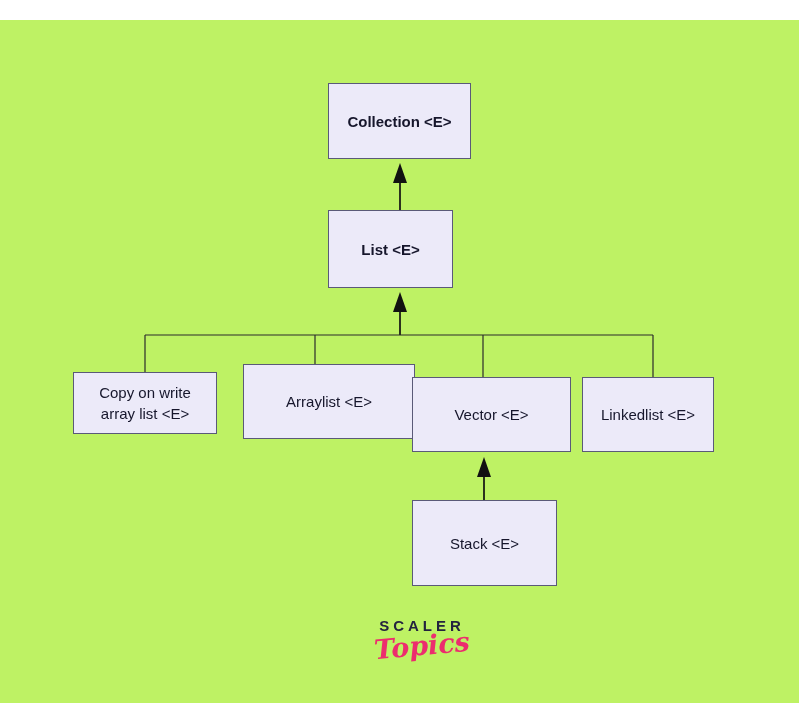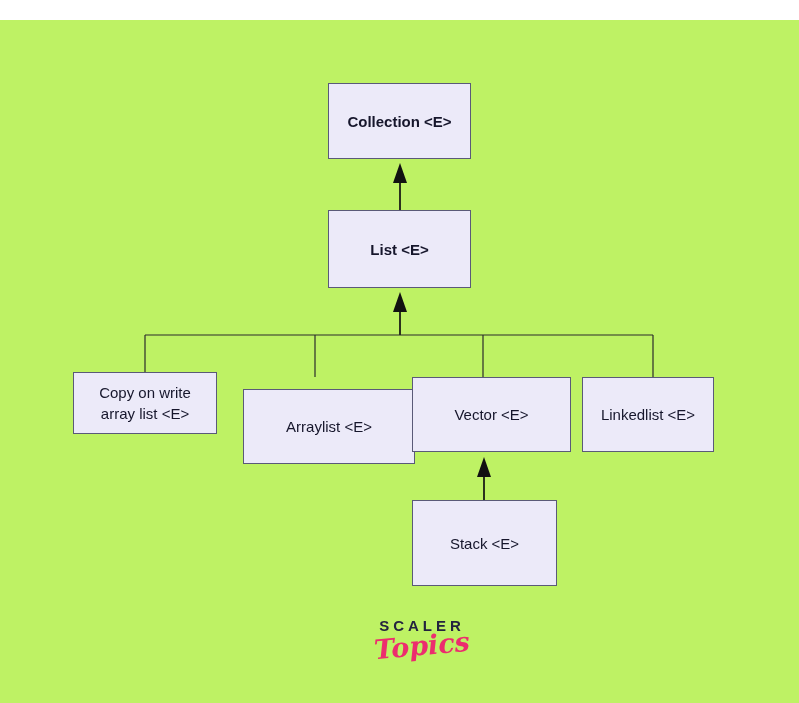--- a/index.html
+++ b/index.html
@@ -31,23 +31,23 @@
     justify-content: center;
     text-align: center;
     color: #16162c;
     font-size: 15px;
     line-height: 1.4;
     padding: 6px 12px;
   }
   .node.bold { font-weight: bold; }
 
   .node-collection { left: 328px; top:  63px; width: 143px; height: 76px; }
-  .node-list       { left: 328px; top: 190px; width: 143px; height: 78px; }
+  .node-list       { left: 328px; top: 190px; width: 125px; height: 78px; }
   .node-cow        { left:  73px; top: 352px; width: 144px; height: 62px; }
-  .node-arraylist  { left: 243px; top: 369px; width: 172px; height: 75px; }
+  .node-arraylist  { left: 243px; top: 344px; width: 172px; height: 75px; }
   .node-vector     { left: 412px; top: 357px; width: 159px; height: 75px; }
   .node-linkedlist { left: 582px; top: 357px; width: 132px; height: 75px; }
   .node-stack      { left: 412px; top: 480px; width: 145px; height: 86px; }
 
   .logo {
     position: absolute;
     left: 342px;
     top: 597px;
     width: 160px;
     text-align: center;

